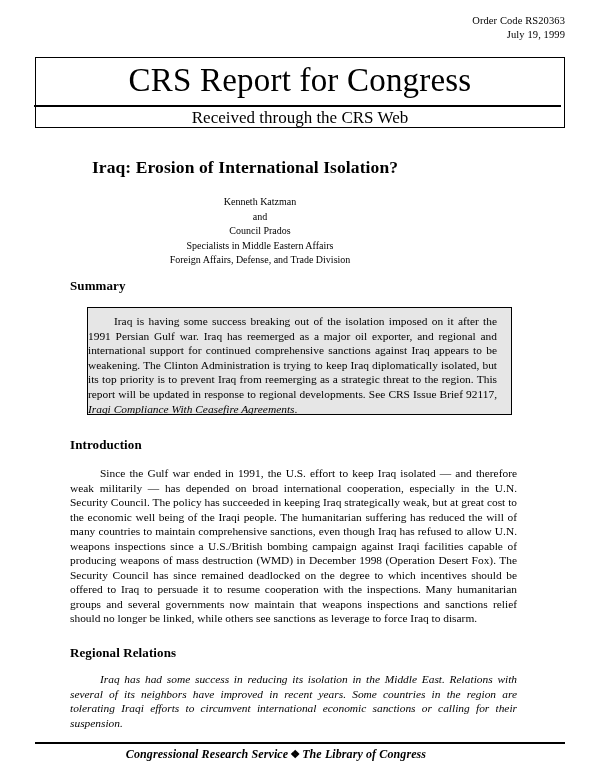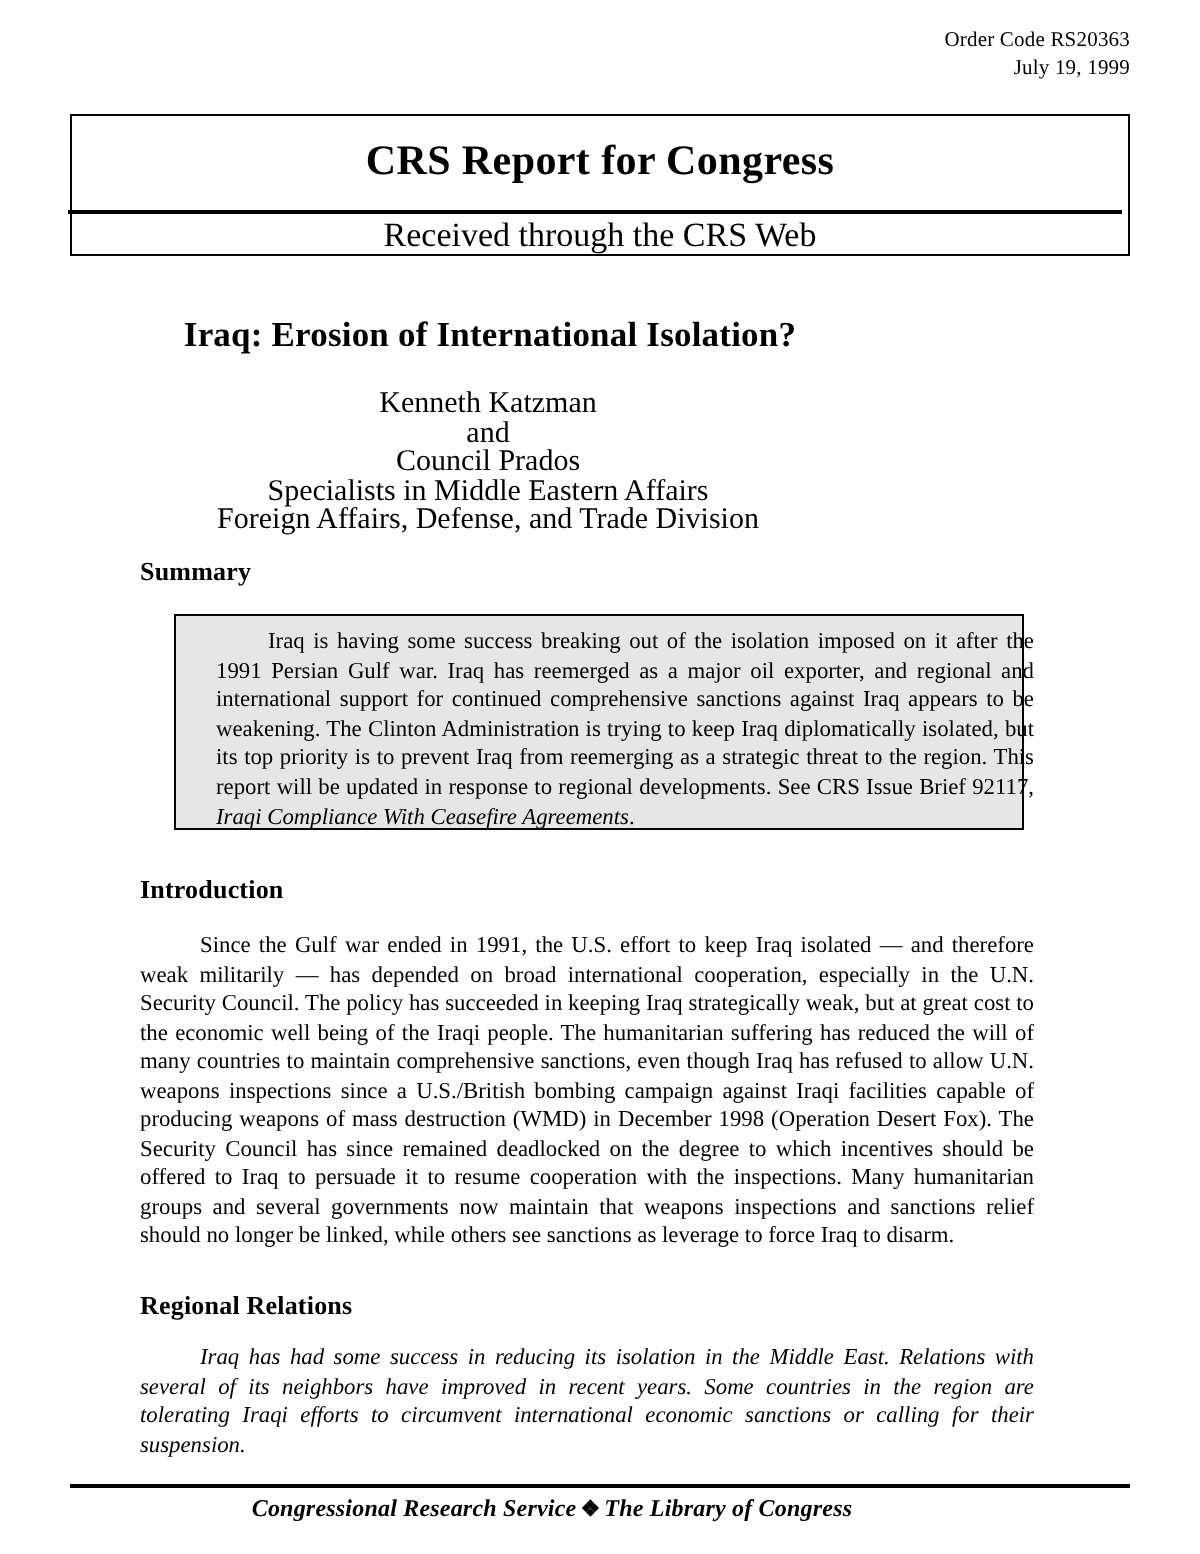--- a/index.html
+++ b/index.html
@@ -44,23 +44,23 @@
     height: 71px;
     border: 1.6px solid #000;
     box-sizing: border-box;
   }
   .banner-title {
     position: absolute;
     left: 0;
     top: 1px;
     width: 100%;
     text-align: center;
-    font-size: 21px;
+    font-size: 33px;
     line-height: 42px;
-    font-weight: bold;
+    font-weight: normal;
     letter-spacing: 0.2px;
   }
   .banner-rule {
     position: absolute;
     left: -2px;
     top: 47px;
     width: 527px;
     height: 2.4px;
     background: #000;
   }
@@ -82,25 +82,25 @@
     width: 490px;
     text-align: center;
     font-size: 17.5px;
     font-weight: bold;
     letter-spacing: 0.1px;
   }
 
   
   .authors {
     position: absolute;
-    left: 0;
+    left: 16px;
     top: 195px;
     width: 488px;
     text-align: center;
-    font-size: 15px;
+    font-size: 10px;
     line-height: 14.6px;
   }
 
   
   .heading {
     font-size: 13px;
     font-weight: bold;
     letter-spacing: 0.1px;
   }
   .heading-summary {
@@ -125,21 +125,21 @@
     left: 87px;
     top: 307px;
     width: 425px;
     height: 108px;
     background: #e6e6e6;
     border: 1px solid #000;
     box-sizing: border-box;
   }
   .summary-text {
     position: absolute;
-    left: 20px;
+    left: 0;
     top: 6px;
     width: 409px;
     font-size: 11.4px;
     line-height: 14.6px;
     text-align: justify;
     text-indent: 26px;
   }
   .summary-text .ital {
     font-style: italic;
   }

